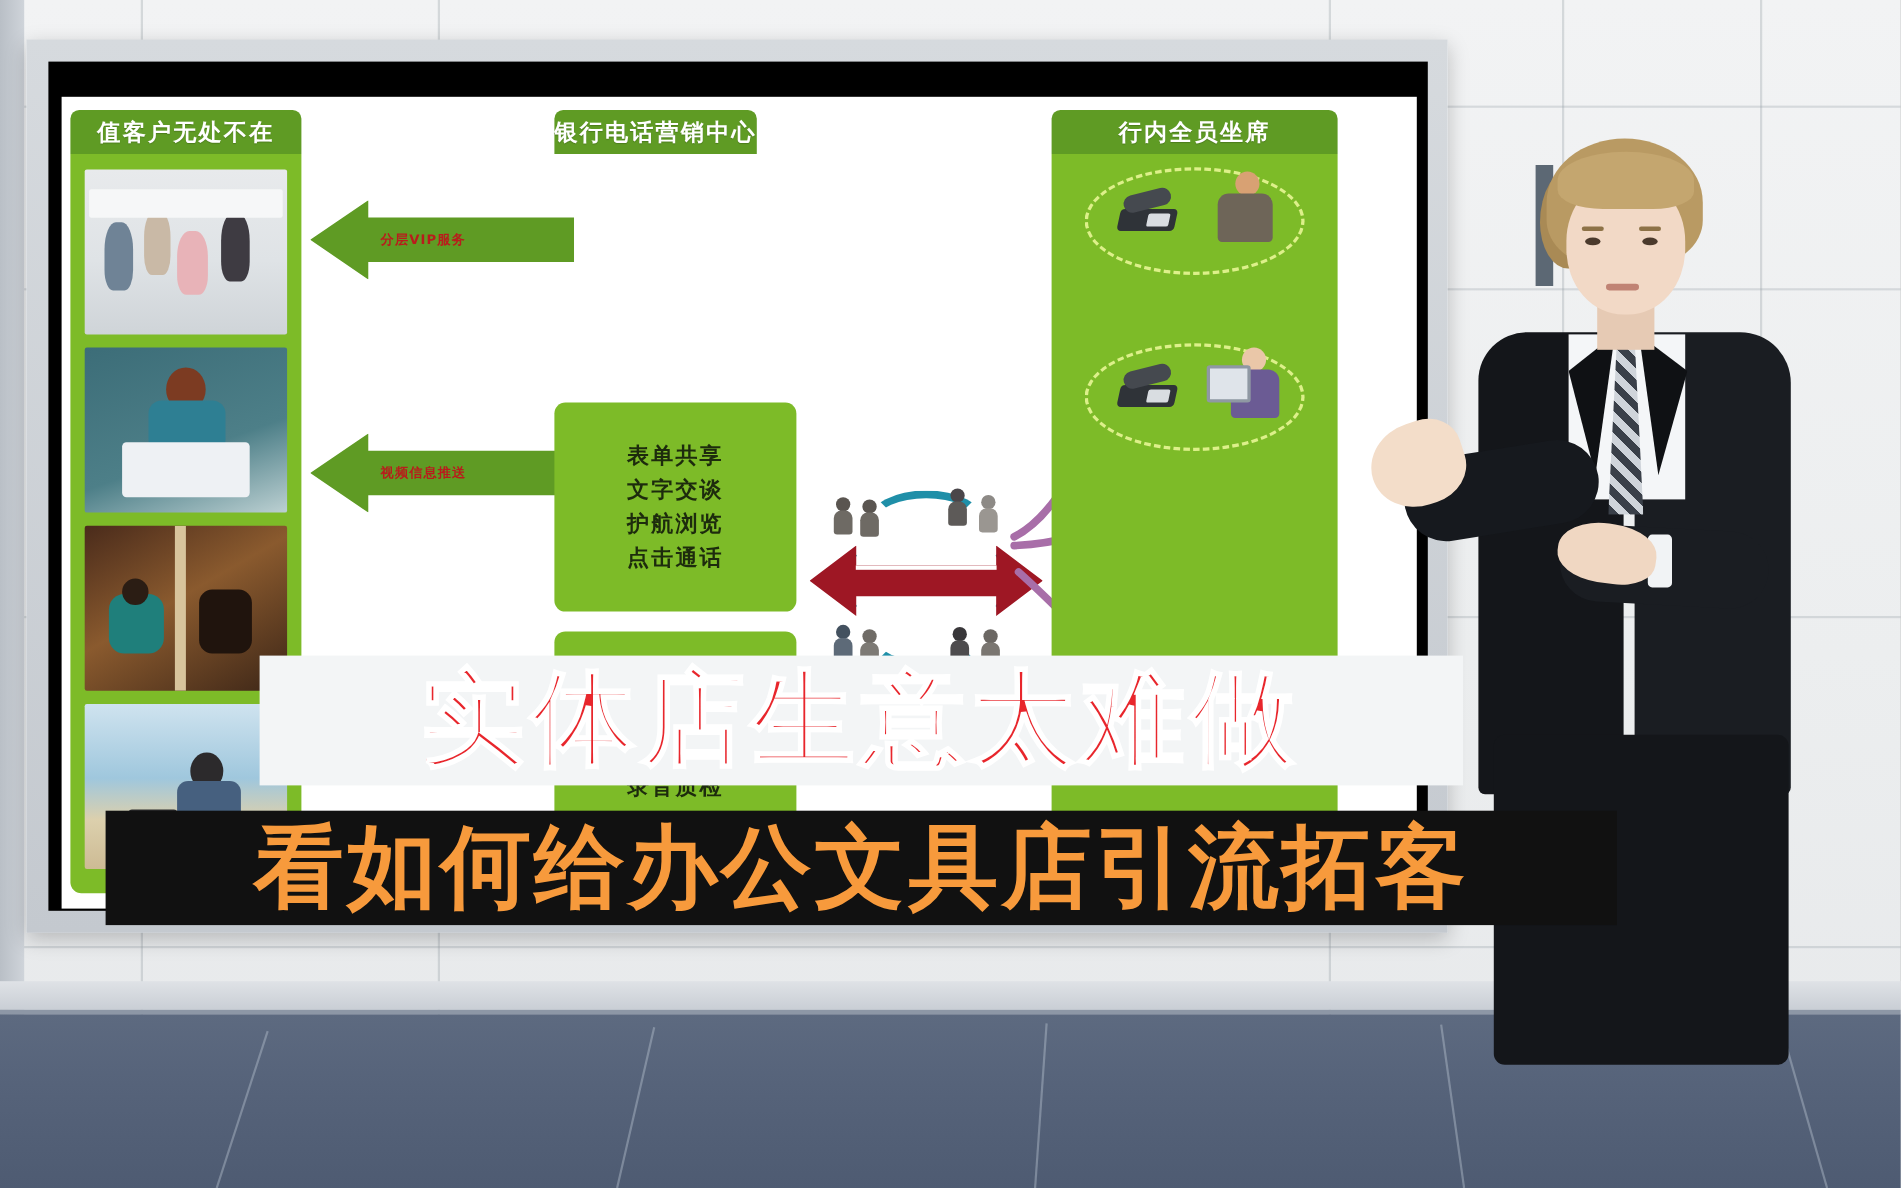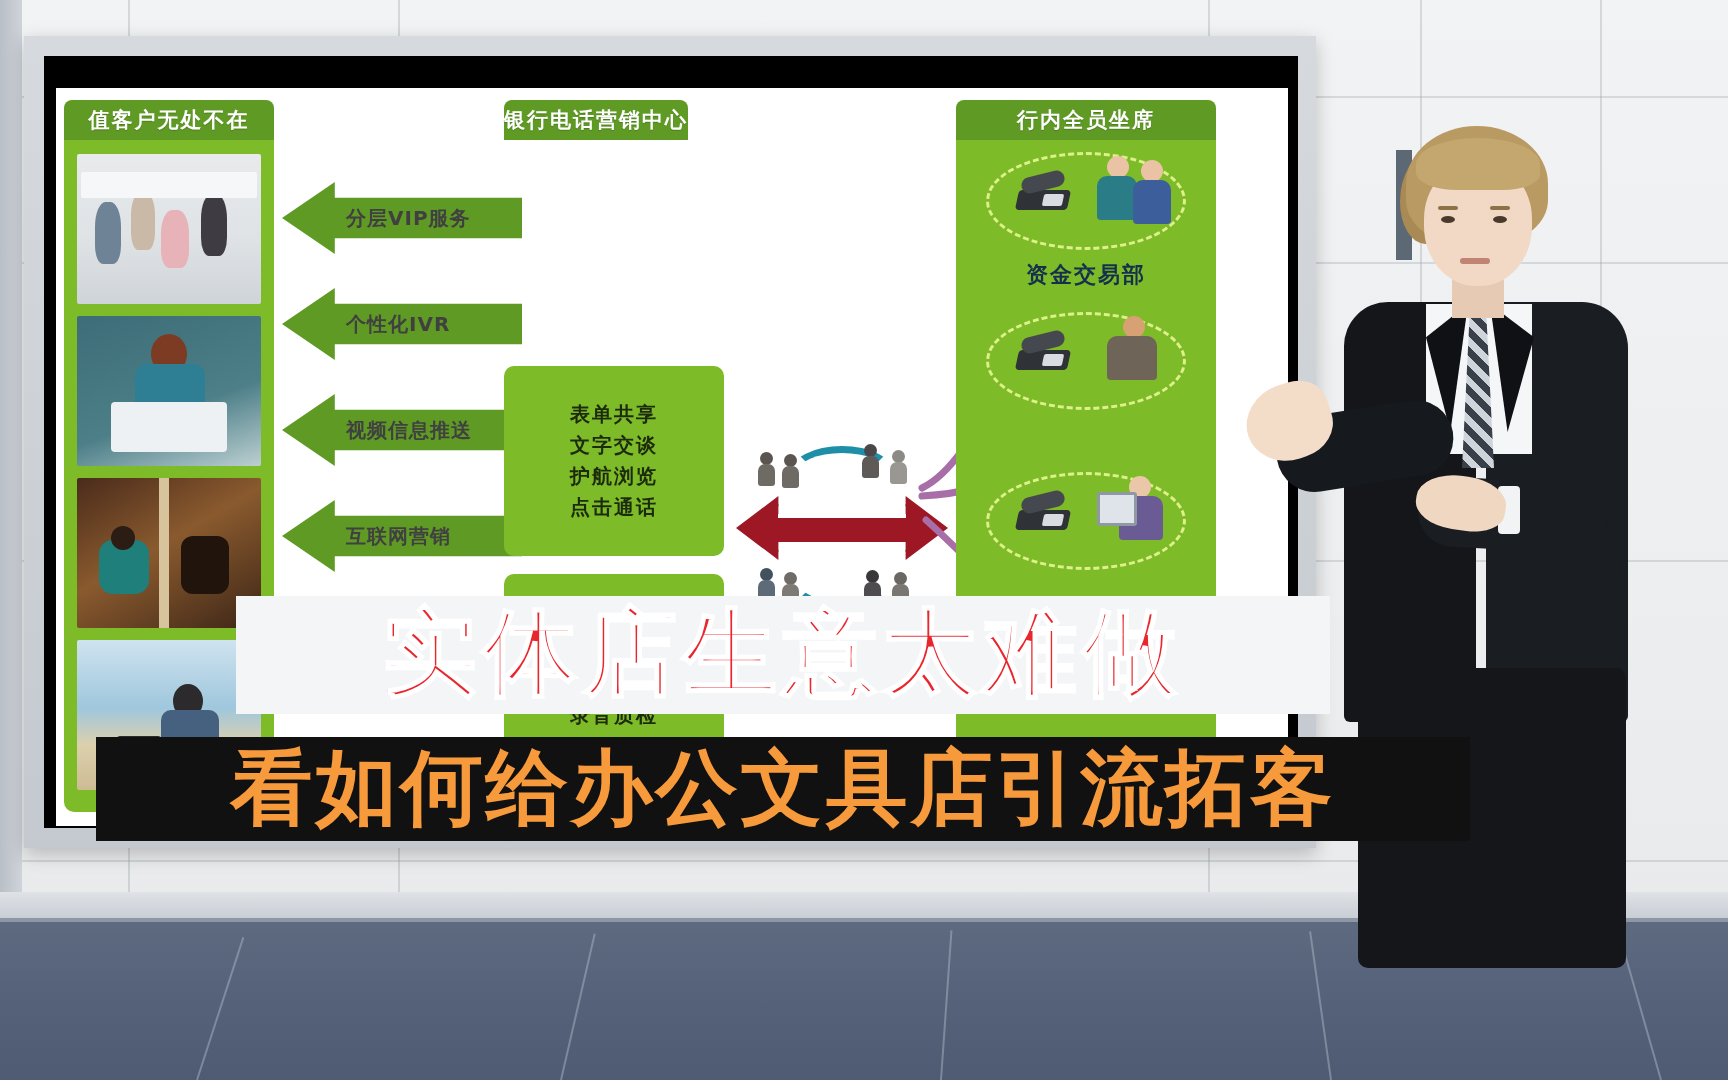--- a/index.html
+++ b/index.html
@@ -62,21 +62,21 @@
 
   
   .arrow-row { position:absolute; left:226px; width:240px; height:72px; }
   .arrow-shape {
     position:absolute; inset:0;
     background:#5f9b24;
     clip-path:polygon(100% 22%,22% 22%,22% 0%,0% 50%,22% 100%,22% 78%,100% 78%);
   }
   .arrow-label {
     position:absolute; left:64px; top:50%; transform:translateY(-50%);
-    color:#404040; font-size:20px; font-weight:bold; letter-spacing:1px;
+    color:#b91c1c; font-size:12px; font-weight:bold; letter-spacing:1px;
     font-family:"DejaVu Sans",sans-serif; white-space:nowrap;
   }
 
   
   #mid-head { left:448px; top:12px; width:184px; }
   #mid-box-1, #mid-box-2, #mid-box-3 {
     position:absolute; left:448px; background:#7dbb28; border-radius:10px;
     display:flex; flex-direction:column; align-items:center; justify-content:center;
   }
   #mid-box-1 { top:60px; width:220px; height:200px; border-radius:0 0 10px 10px; }
@@ -235,31 +235,23 @@
       <div class="person" style="left:96px;top:44px;width:30px;height:34px;background:#2c2a2c;border-radius:50%;"></div>
       <div class="person" style="left:84px;top:70px;width:58px;height:62px;background:#46607f;border-radius:10px;"></div>
       <div class="person" style="left:40px;top:96px;width:44px;height:34px;background:#2b2b2d;border-radius:3px;"></div>
     </div>
   </div>
 
   <div class="arrow-row" style="top:94px;">
     <div class="arrow-shape"></div>
     <span class="arrow-label">分层VIP服务</span>
   </div>
-  <div class="arrow-row" style="top:200px;">
-    <div class="arrow-shape"></div>
-    <span class="arrow-label">个性化IVR</span>
-  </div>
   <div class="arrow-row" style="top:306px;">
     <div class="arrow-shape"></div>
     <span class="arrow-label">视频信息推送</span>
-  </div>
-  <div class="arrow-row" style="top:412px;">
-    <div class="arrow-shape"></div>
-    <span class="arrow-label">互联网营销</span>
   </div>
   <div class="arrow-row" style="top:518px;">
     <div class="arrow-shape"></div>
     <span class="arrow-label">短信回访</span>
   </div>
 
   <div class="col-head" id="mid-head">银行电话营销中心</div>
 
 
   <div id="mid-box-2">
@@ -320,37 +312,20 @@
       <polygon points="104,80 86,96 112,104"></polygon>
       <polygon points="110,202 90,194 94,216"></polygon>
       <polygon points="104,344 84,334 92,356"></polygon>
     </g>
   </svg>
 
   <div class="col-head" id="right-head">行内全员坐席</div>
 
   <div class="col-body" id="right-body">
 
-    <div class="dept">
-      <div class="dash-ellipse"></div>
-      <div class="dept-icons">
-        <div class="phone-icon">
-          <div class="ph-base"></div>
-            <div class="ph-handset"></div>
-            <div class="ph-pad"></div>
-        </div>
-        <div class="staff-icon">
-          <div class="si-head" style="left:10px;background:#e9c3a4;"></div>
-          <div class="si-torso" style="left:0px;width:40px;background:#2a7c86;"></div>
-          <div class="si-head" style="left:44px;top:6px;background:#e9c3a4;"></div>
-          <div class="si-torso" style="left:36px;top:26px;width:38px;background:#3c5f9b;"></div>
-        </div>
-      </div>
-      <div class="dept-label">资金交易部</div>
-    </div>
 
     <div class="dept">
       <div class="dash-ellipse"></div>
       <div class="dept-icons">
         <div class="phone-icon">
           <div class="ph-base"></div>
             <div class="ph-handset"></div>
             <div class="ph-pad"></div>
         </div>
         <div class="staff-icon">

